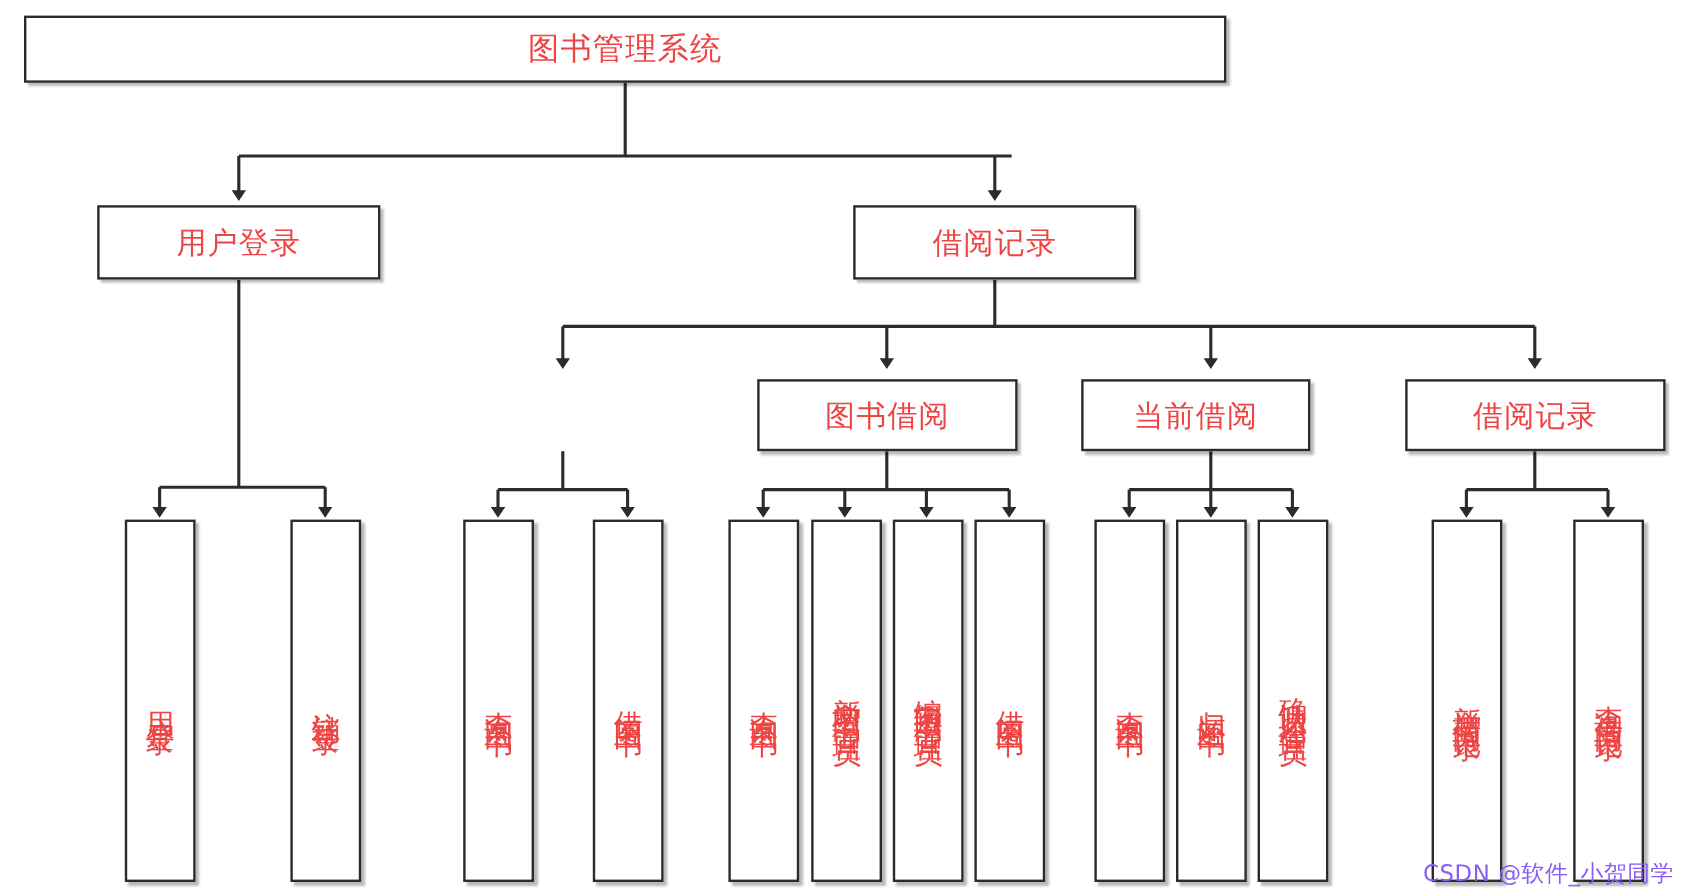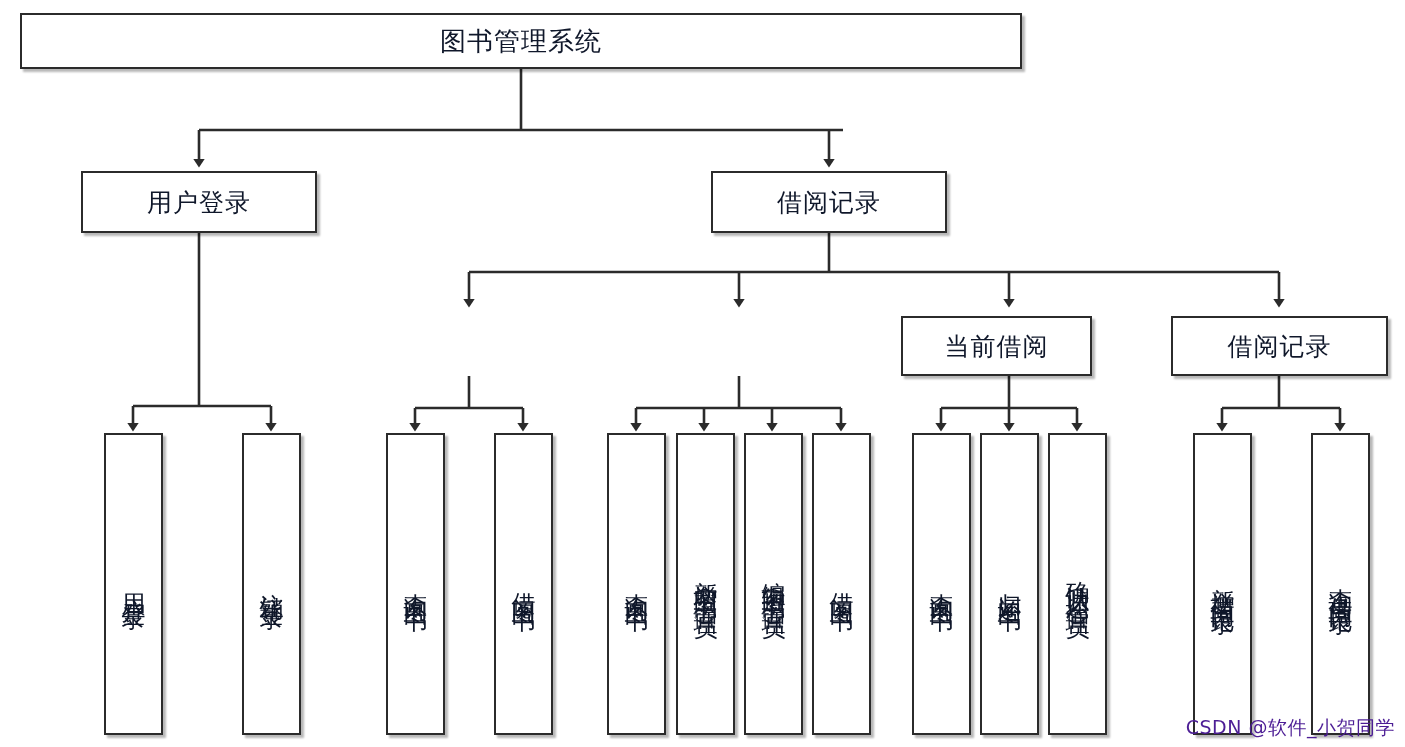--- a/index.html
+++ b/index.html
@@ -30,21 +30,21 @@
   
   .node {
     position: absolute;
     box-sizing: border-box;
     background: #ffffff;
     border: 2px solid #2b2b2b;
     box-shadow: 3px 3px 2px rgba(0,0,0,0.28);
     display: flex;
     align-items: center;
     justify-content: center;
-    color: #0f172a;
+    color: #ef4444;
   }
   .node .label {
     display: block;
     text-align: center;
     line-height: 1.08;
     white-space: nowrap;
   }
   
   .node.h .label {
     font-size: 25px;
@@ -66,21 +66,21 @@
     letter-spacing: 5px;
     line-height: 1;
     white-space: nowrap;
   }
   
   #watermark {
     position: absolute;
     right: 10px;
     bottom: 6px;
     font-size: 19px;
-    color: #4c1d95;
+    color: #8b5cf6;
     letter-spacing: 0.5px;
     white-space: nowrap;
     user-select: none;
   }
 </style>
 </head>
 <body>
 
 <div id="diagram">
 
@@ -141,20 +141,23 @@
 
   <div class="node h" style="left:81px; top:171px; width:236px; height:62px;">
     <span class="label">用户登录</span>
   </div>
 
   <div class="node h" style="left:711px; top:171px; width:236px; height:62px;">
     <span class="label">借阅记录</span>
   </div>
 
 
+  <div class="node h" style="left:631px; top:316px; width:217px; height:60px;">
+    <span class="label">图书借阅</span>
+  </div>
 
   <div class="node h" style="left:901px; top:316px; width:191px; height:60px;">
     <span class="label">当前借阅</span>
   </div>
 
   <div class="node h" style="left:1171px; top:316px; width:217px; height:60px;">
     <span class="label">借阅记录</span>
   </div>
 
   <div class="node v" style="left:104px; top:433px; width:59px; height:302px;">

